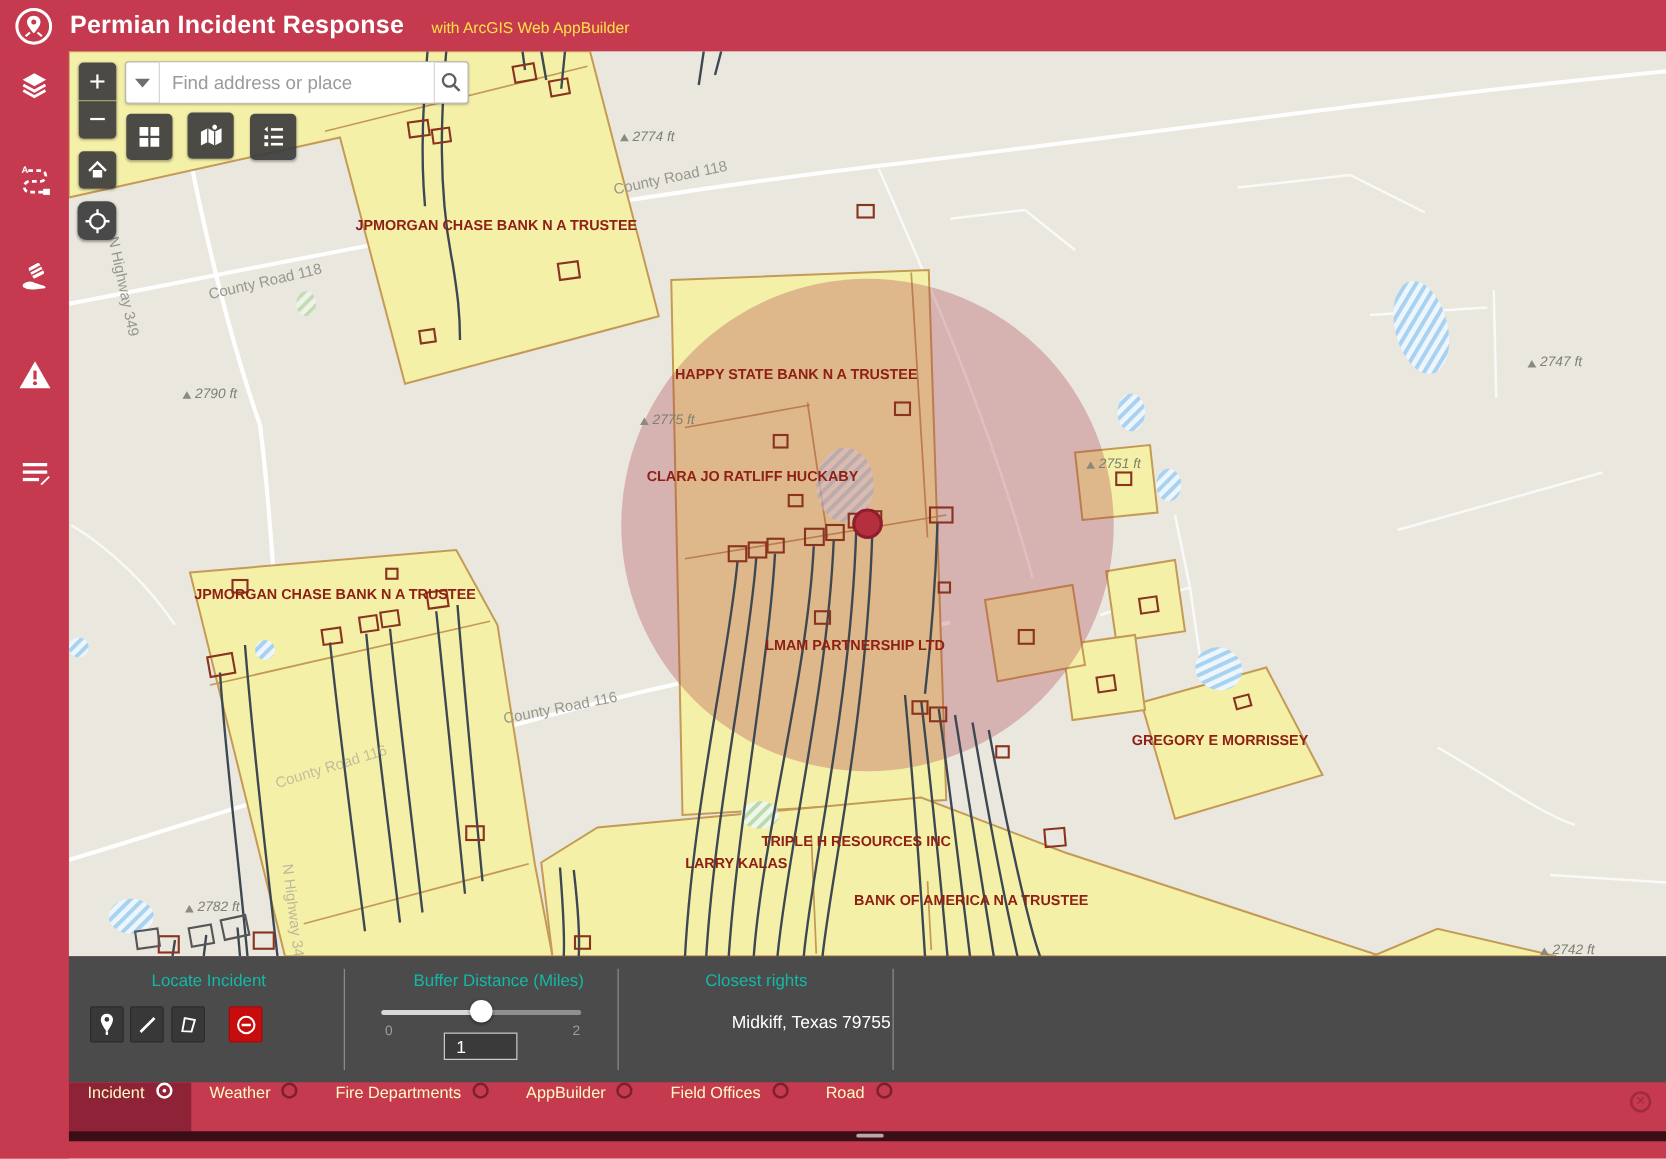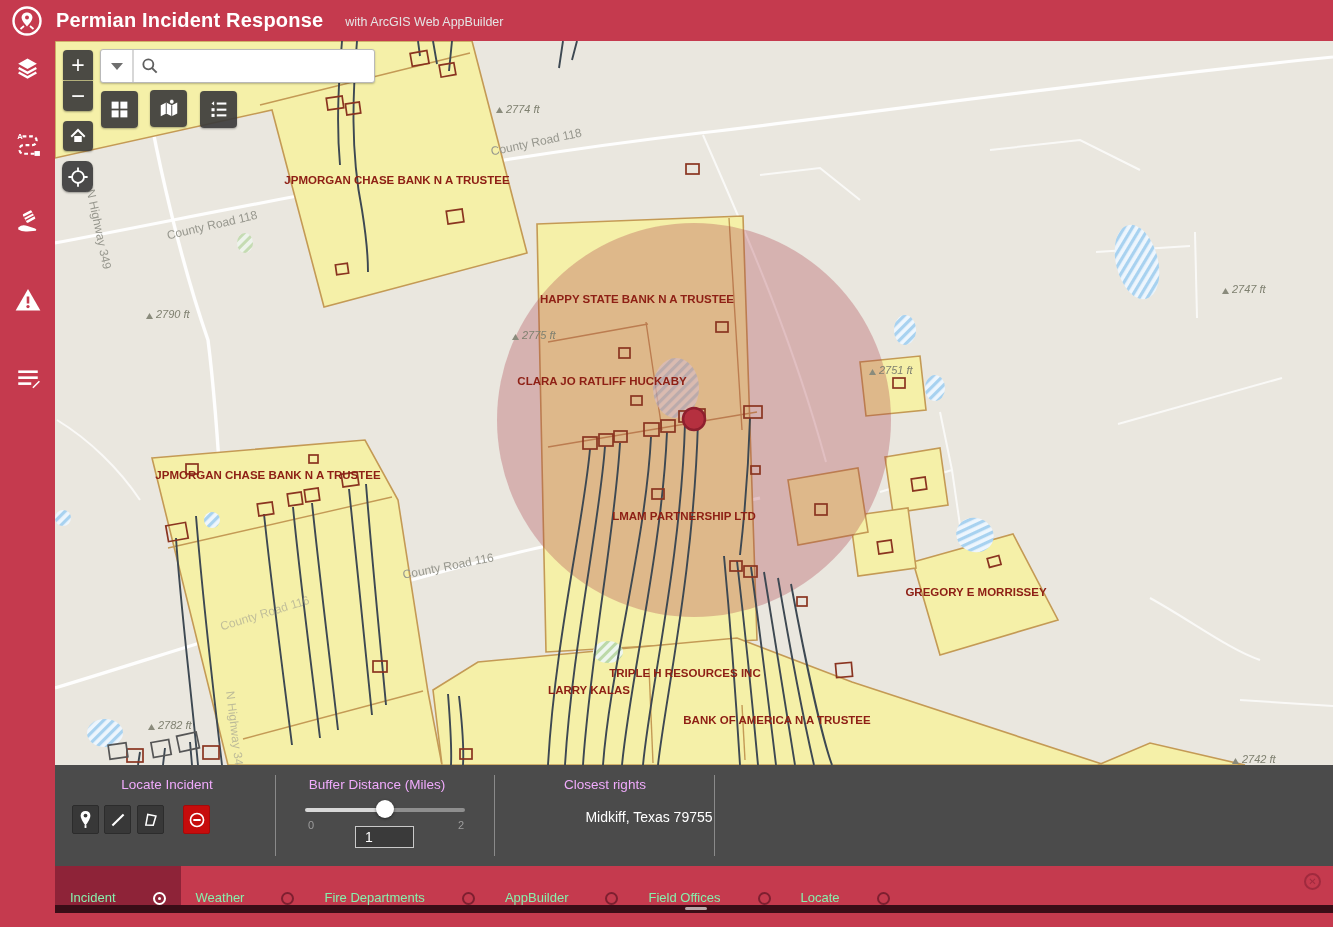--- a/index.html
+++ b/index.html
@@ -3,21 +3,21 @@
 <meta charset="utf-8">
 <style>
   * { margin:0; padding:0; box-sizing:border-box; }
   html,body { width:1333px; height:927px; font-family:"Liberation Sans", sans-serif; }
   #app { position:relative; width:1333px; height:927px; overflow:hidden; background:#c53a4e;padding-left:46px; }
 
   
   #header { position:absolute; left:0; top:0; width:1333px; height:41px; background:#c53a4e; display:flex; align-items:center; z-index:30; }
   #logo { margin-left:11px; width:32px; height:32px; }
   #title { color:#fff; font-size:20px; font-weight:bold; margin-left:13px; letter-spacing:.2px; }
-  #subtitle { color:#e5e5e5; font-size:12.5px; margin-left:22px; margin-top:3px; }
+  #subtitle { color:#fde047; font-size:12.5px; margin-left:22px; margin-top:3px; }
 
   
   #sidebar { position:absolute; left:0; top:41px; width:55px; height:886px; background:#c53a4e; z-index:25; }
   .side-btn { position:absolute; left:0; width:55px; height:46px; display:flex; align-items:center; justify-content:center; cursor:pointer; }
 
   
   #map-wrap { position:absolute; left:55px; top:41px; width:1278px; height:724px; background:#eae7df; z-index:1; }
   #map-svg { position:absolute; left:0; top:0; width:1278px; height:724px; }
 
   
@@ -35,34 +35,34 @@
   #search-go { width:33px; border-left:1px solid #d7d7d7; display:flex; align-items:center; justify-content:center; cursor:pointer; }
 
   .toolbtn { position:absolute; width:37px; height:37px; background:rgba(60,60,60,.92); border-radius:4px; display:flex; align-items:center; justify-content:center; cursor:pointer; box-shadow:0 1px 2px rgba(0,0,0,.3); }
   #tb-basemap { left:46px; top:50px; }
   #tb-adddata { left:95px; top:49px; }
   #tb-layers  { left:145px; top:50px; }
 
   
   #panel { position:absolute; left:55px; top:765px; width:1278px; height:101px; background:#4b4b4b; z-index:20; color:#fff; }
   .pdiv { position:absolute; top:10px; width:1px; height:81px; background:#8a8a8a; }
-  .ptitle { position:absolute; top:12px; font-size:13.5px; color:#f0abfc; transform:translateX(-50%); white-space:nowrap; }
+  .ptitle { position:absolute; top:12px; font-size:13.5px; color:#14b8a6; transform:translateX(-50%); white-space:nowrap; }
   .pbtn { position:absolute; top:40px; width:27px; height:29px; background:#383838; border:1px solid #2c2c2c; border-radius:2px; display:flex; align-items:center; justify-content:center; cursor:pointer; }
   #clear-btn { background:#c60c0c; border-color:#a50a0a; }
   #slider { position:absolute; left:250px; top:41px; width:160px; height:6px; }
   #slider-track-l { position:absolute; left:0; top:2px; width:80px; height:4px; background:#d8d8d8; border-radius:2px; }
   #slider-track-r { position:absolute; left:80px; top:2px; width:80px; height:4px; background:#8f8f8f; border-radius:2px; }
   #slider-handle { position:absolute; left:71px; top:-6px; width:18px; height:18px; border-radius:50%; background:#fff; box-shadow:0 1px 3px rgba(0,0,0,.5); cursor:pointer; }
   .slider-tick { position:absolute; top:54px; font-size:11px; color:#9d9d9d; }
   #buffer-input { position:absolute; left:300px; top:61px; width:59px; height:22px; background:#3a3a3a; border:1px solid #c9c9c9; color:#fff; font-size:14px; padding-left:9px; font-family:"Liberation Sans",sans-serif; }
   #address-value { position:absolute; top:44px; font-size:14px; color:#fff; transform:translateX(-50%); white-space:nowrap;margin-left:44px; }
 
   
   #tabbar { position:absolute; left:55px; top:866px; width:1278px; height:39px; background:#c53a4e; z-index:20; display:flex; align-items:stretch; }
-  .tab { display:flex; align-items:flex-end; padding:0 15px; cursor:pointer; color:#86efac; font-size:13px; white-space:nowrap;gap:28px; }
+  .tab { display:flex; align-items:flex-start; padding:0 15px; cursor:pointer; color:#fef9c3; font-size:13px; white-space:nowrap; }
   .tab.active { background:#8e2338; }
   .tab-ring { width:13px; height:13px; border-radius:50%; border:2px solid #7e1f30; margin-left:9px; position:relative; }
   .tab.active .tab-ring { border-color:#fff; }
   .tab.active .tab-ring::after { content:""; position:absolute; left:3px; top:3px; width:3px; height:3px; background:#fff; border-radius:50%; }
   #expand-btn { position:absolute; left:-41px; top:0; width:41px; height:39px; display:flex; align-items:center; justify-content:center; cursor:pointer; }
   #tab-close { position:absolute; right:12px; top:7px; width:17px; height:17px; border:2px solid #a02a3e; border-radius:50%; color:#a02a3e; font-size:10px; line-height:13px; text-align:center; cursor:pointer; }
 
   
   #darkstrip { position:absolute; left:55px; top:905px; width:1278px; height:8px; background:#3a0d17; z-index:20; }
   #drag-handle { position:absolute; left:630px; top:2px; width:22px; height:3px; background:#b9a7aa; border-radius:2px; }
@@ -333,20 +333,21 @@
       <svg width="22" height="22" viewBox="0 0 24 24">
           <circle cx="12" cy="12" r="6.5" fill="none" stroke="#fff" stroke-width="2"></circle>
           <path d="M12 1.5 V6 M12 18 V22.5 M1.5 12 H6 M18 12 H22.5" stroke="#fff" stroke-width="2"></path>
         </svg>
     </div>
 
     <div id="searchbar">
       <div id="search-caret">
           <div class="caret-tri"></div>
         </div>
+      <input id="search-input" type="text" placeholder="Find address or place" style="">
       <div id="search-go">
         <svg width="20" height="20" viewBox="0 0 24 24">
             <circle cx="10" cy="10" r="6" fill="none" stroke="#5f5f5f" stroke-width="2.2"></circle>
             <line x1="14.5" y1="14.5" x2="20" y2="20" stroke="#5f5f5f" stroke-width="2.4"></line>
           </svg>
       </div>
     </div>
 
     <div id="tb-basemap" class="toolbtn">
       <svg width="21" height="21" viewBox="0 0 24 24">
@@ -396,21 +397,21 @@
         </svg>
     </div>
     <div class="pbtn" id="clear-btn" style="left:128px">
       <svg width="18" height="18" viewBox="0 0 22 22">
           <circle cx="11" cy="11" r="8" fill="none" stroke="#fff" stroke-width="2"></circle>
           <line x1="6.5" y1="11" x2="15.5" y2="11" stroke="#fff" stroke-width="2.4"></line>
         </svg>
     </div>
     <div class="pdiv" style="left:220px"></div>
 
-    <div class="ptitle" style="left:322px">Buffer Distance (Miles)</div>
+    <div class="ptitle" style="left:344px">Buffer Distance (Miles)</div>
     <div id="slider">
       <div id="slider-track-l"></div>
       <div id="slider-track-r"></div>
       <div id="slider-handle"></div>
     </div>
     <div class="slider-tick" style="left:253px">0</div>
     <div class="slider-tick" style="left:403px">2</div>
     <input id="buffer-input" type="text" value="1" style="">
     <div class="pdiv" style="left:439px"></div>
 
@@ -440,21 +441,21 @@
       </div>
     <div class="tab">
         <span>AppBuilder</span>
         <span class="tab-ring"></span>
       </div>
     <div class="tab">
         <span>Field Offices</span>
         <span class="tab-ring"></span>
       </div>
     <div class="tab">
-        <span>Locate</span>
+        <span>Road</span>
         <span class="tab-ring"></span>
       </div>
     <div id="tab-close">✕</div>
   </div>
 
   <div id="darkstrip">
     <div id="drag-handle"></div>
   </div>
 
 </div>

